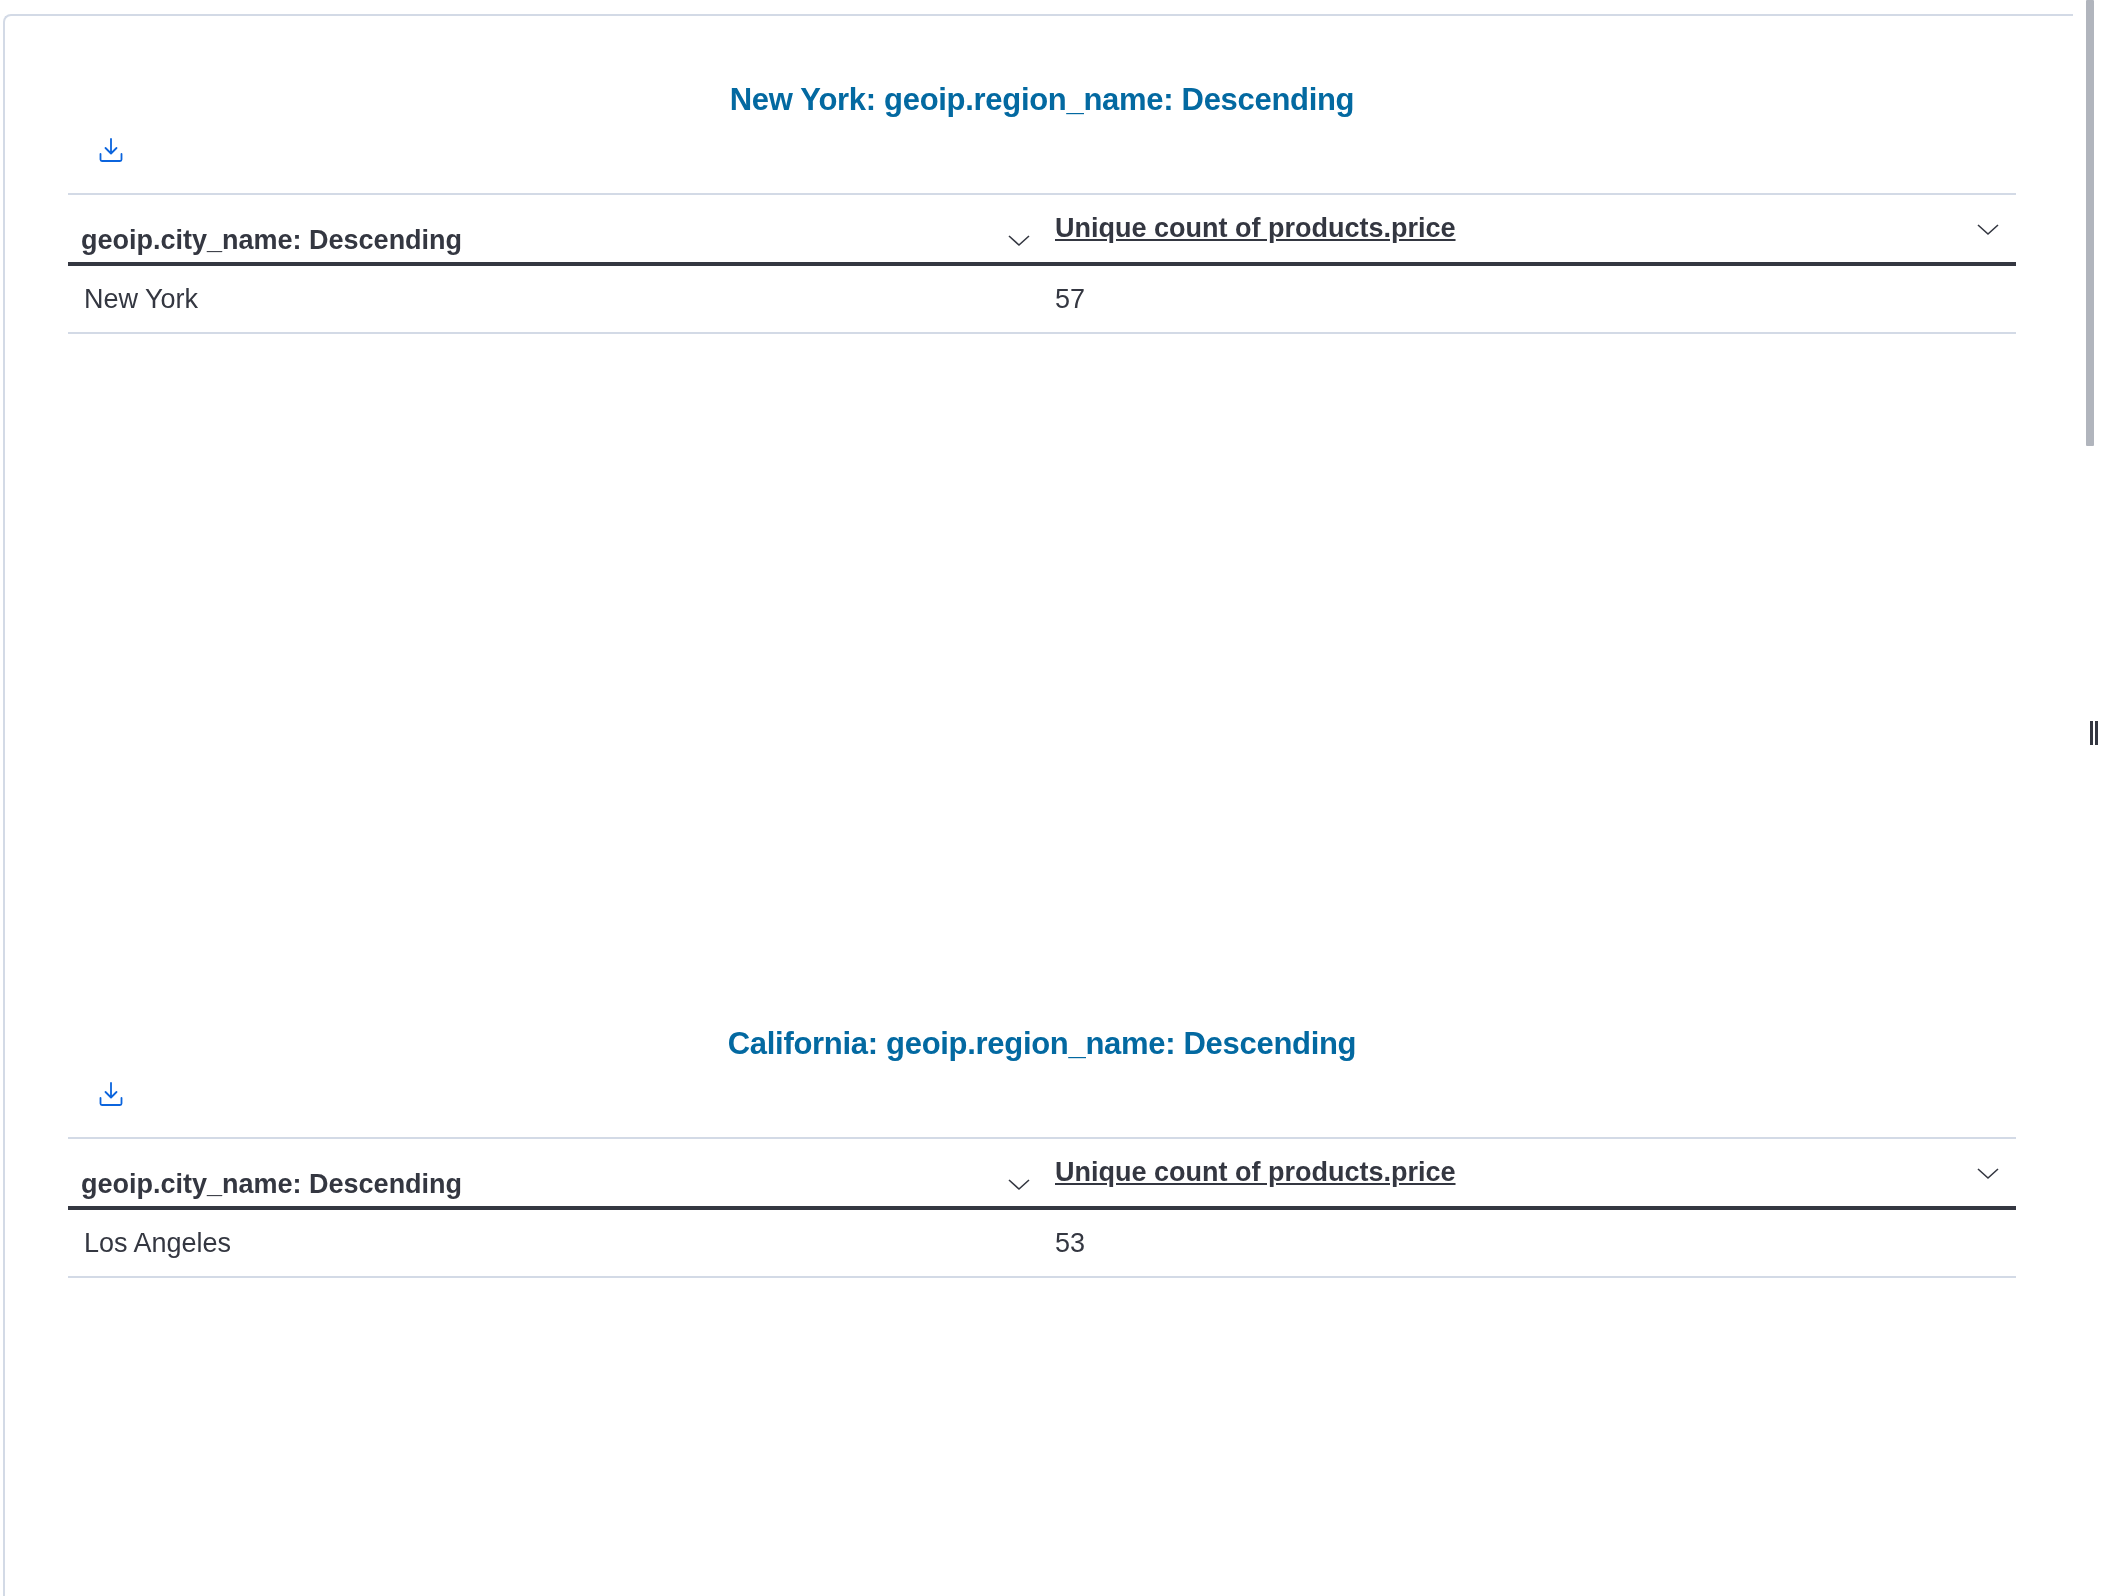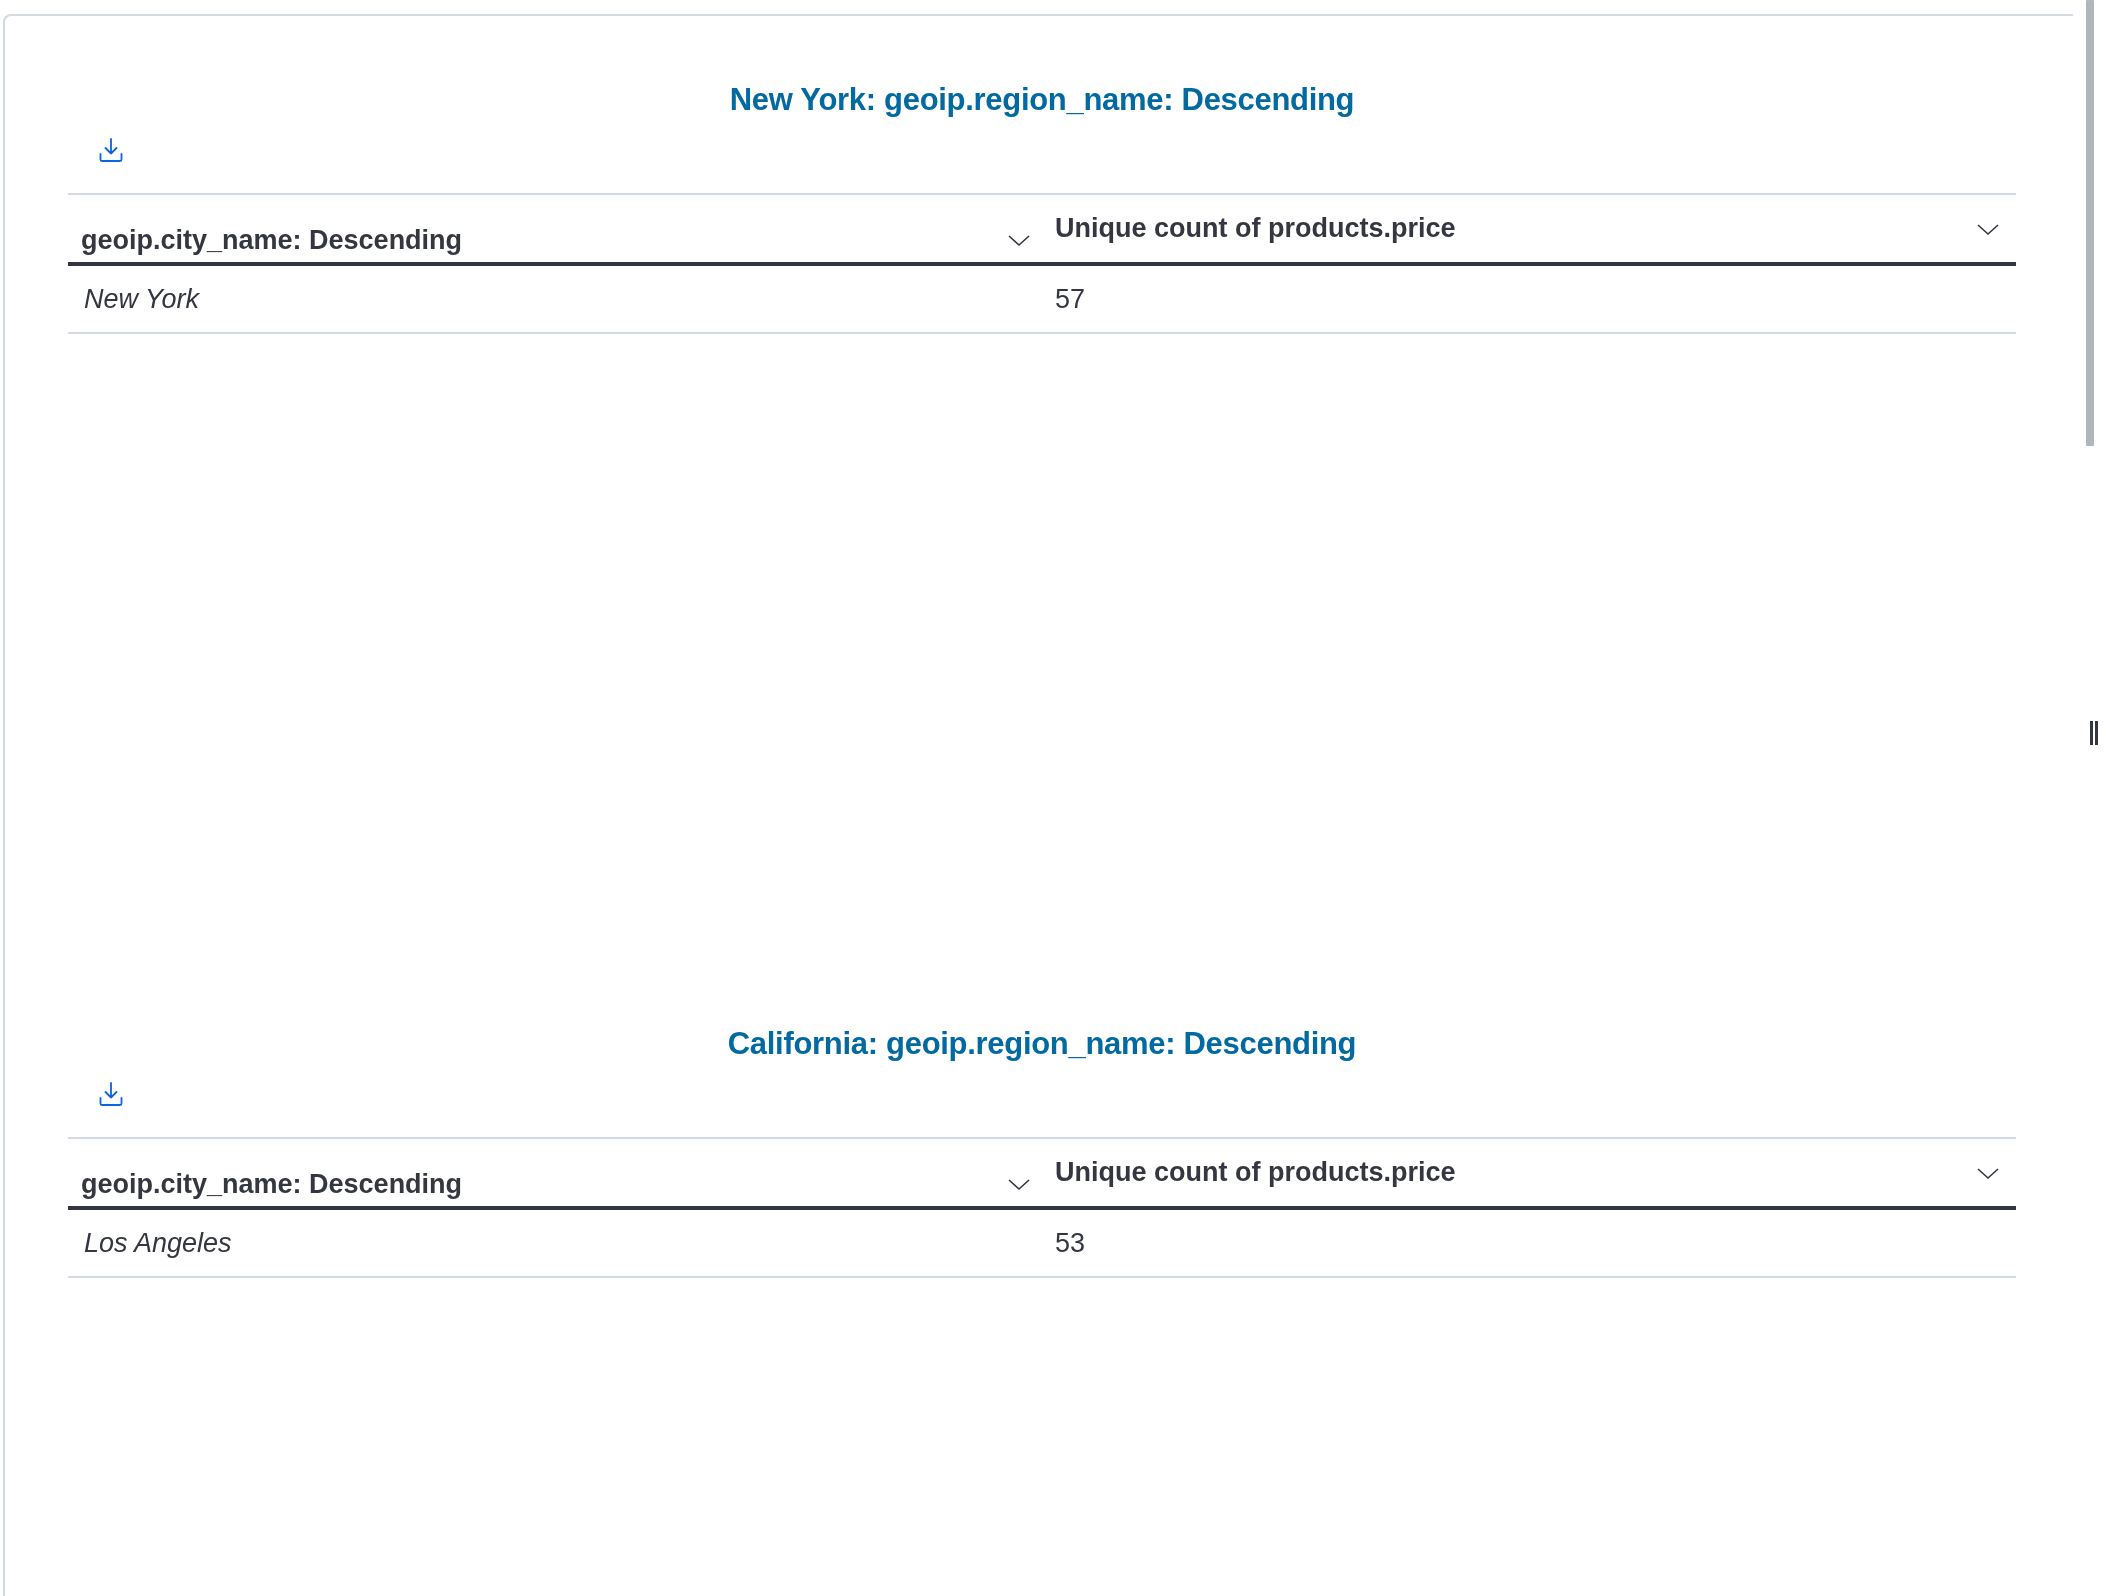--- a/index.html
+++ b/index.html
@@ -73,21 +73,21 @@
     position: relative;
     display: flex;
     align-items: center;
     box-sizing: border-box;
     font-size: 27px;
     font-weight: bold;
     color: #343741;
     cursor: pointer;
   }
   .th.col1 { width: 973px; padding-left: 13px; margin-top: 23px; }
-  .th.col2 { width: 975px; padding-left: 14px; }
+  .th.col2 { width: 975px; padding-left: 14px; text-decoration: underline; }
   .th .chev {
     position: absolute;
     right: 10px;
     top: 50%;
     width: 24px;
     height: 14px;
     margin-top: -6px;
   }
   .th.col2 .chev { right: 16px; }
   .tbody .tr {
@@ -95,21 +95,21 @@
     height: 66px;
     border-bottom: 2px solid #d3dae6;
   }
   .td {
     display: flex;
     align-items: center;
     box-sizing: border-box;
     font-size: 27px;
     color: #343741;
   }
-  .td.col1 { width: 973px; padding-left: 16px; border-right: 1px solid #ffffff; font-style: italic; }
+  .td.col1 { width: 973px; padding-left: 16px; border-right: 1px solid #ffffff; }
   .td.col2 { width: 975px; padding-left: 14px; text-align: right; }
   .scrollbar {
     position: absolute;
     left: 2086px;
     top: 0;
     width: 8px;
     height: 446px;
     background: #b1b5bd;
     border-radius: 1px;
   }

